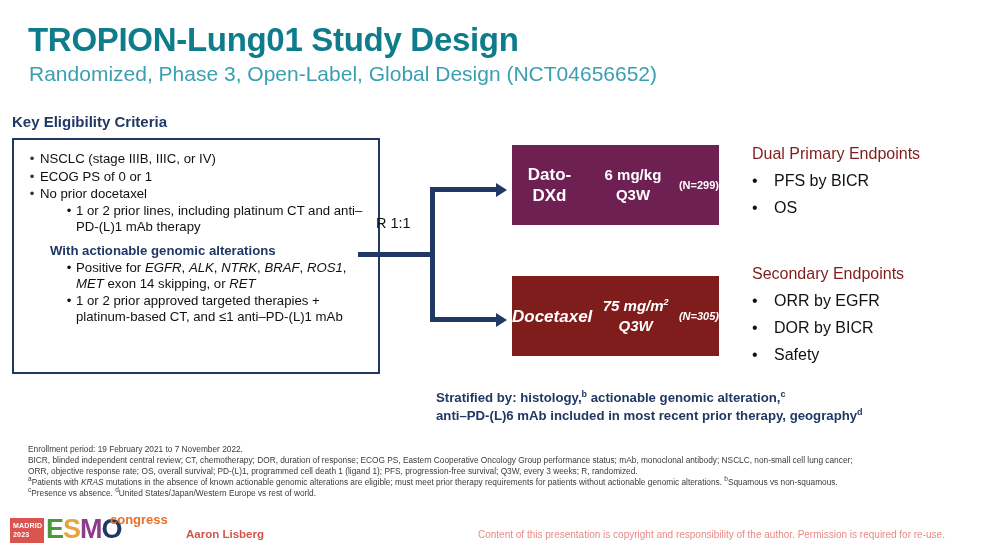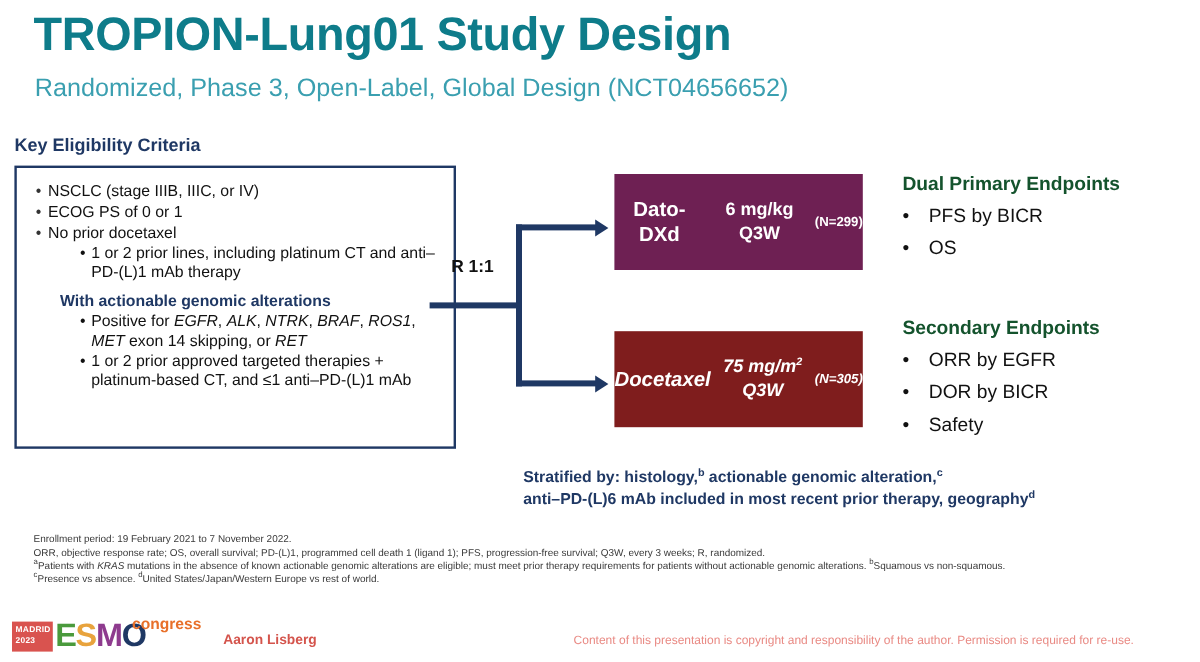--- a/index.html
+++ b/index.html
@@ -8,22 +8,22 @@
     width: 1000px; height: 552px;
     font-family: "Liberation Sans", sans-serif;
     color: #1b1b1b;
     position: relative;
     overflow: hidden;
   }
   .slide { position: relative; width: 1000px; height: 552px; }
 
   
   .title {
-    position: absolute; left: 28px; top: 8px;
-    font-size: 39px; font-weight: bold;
+    position: absolute; left: 28px; top: 21px;
+    font-size: 33px; font-weight: bold;
     color: #0e7c8a; letter-spacing: -0.3px;
     white-space: nowrap;
   }
   .subtitle {
     position: absolute; left: 29px; top: 62px;
     font-size: 21px; font-weight: normal;
     color: #3a9fb0; white-space: nowrap;
   }
 
   
@@ -50,21 +50,21 @@
     margin-left: 38px; color: #111;
   }
   .sub-item .bul { width: 14px; flex: none; text-align: center; }
   .sub-item .txt { flex: 1; }
   i.gene { font-style: italic; }
   sup { font-size: 9px; vertical-align: super; line-height: 0; }
 
   
   .rand-label {
     position: absolute; left: 376px; top: 215px;
-    font-size: 14.5px; color: #111; font-weight: bold;
+    font-size: 14.5px; color: #111; font-weight: normal;
   }
   .ln { position: absolute; background: #1f3864; }
   .arrowhead {
     position: absolute; width: 0; height: 0;
     border-top: 7px solid transparent;
     border-bottom: 7px solid transparent;
     border-left: 11px solid #1f3864;
   }
 
   
@@ -77,21 +77,21 @@
   }
   .arm-a { top: 145px; height: 80px; background: #6e2053; }
   .arm-b { top: 276px; height: 80px; background: #7f1d1d; font-style: italic; }
   .arm .nm { font-size: 17px; line-height: 21px; }
   .arm .ds { font-size: 15px; line-height: 20px; }
   .arm .n  { font-size: 11px; line-height: 20px; }
 
   
   .ep-head {
     position: absolute; font-size: 16px;
-    font-weight: bold; color: #14532d;
+    font-weight: normal; color: #7f1d1d;
   }
   .ep-list { position: absolute; }
   .ep-item {
     display: flex; font-size: 16px; line-height: 27px; color: #111;
   }
   .ep-item .bul { width: 22px; flex: none; }
 
   
   .strat {
     position: absolute; left: 436px; top: 389px;
@@ -233,20 +233,21 @@
     </div>
   </div>
 
   <div class="strat">
     <div><span>Stratified by: histology,</span><sup>b</sup><span> actionable genomic alteration,</span><sup>c</sup></div>
     <div class="l2"><span>anti–PD-(L)6 mAb included in most recent prior therapy, geography</span><sup>d</sup></div>
   </div>
 
   <div class="foot">
     <div>Enrollment period: 19 February 2021 to 7 November 2022.</div>
+    <div>BICR, blinded independent central review; CT, chemotherapy; DOR, duration of response; ECOG PS, Eastern Cooperative Oncology Group performance status; mAb, monoclonal antibody; NSCLC, non-small cell lung cancer;</div>
     <div>ORR, objective response rate; OS, overall survival; PD-(L)1, programmed cell death 1 (ligand 1); PFS, progression-free survival; Q3W, every 3 weeks; R, randomized.</div>
     <div><sup>a</sup><span>Patients with </span><i class="gene">KRAS</i><span> mutations in the absence of known actionable genomic alterations are eligible; must meet prior therapy requirements for patients without actionable genomic alterations. </span><sup>b</sup><span>Squamous vs non-squamous.</span></div>
     <div><sup>c</sup><span>Presence vs absence. </span><sup>d</sup><span>United States/Japan/Western Europe vs rest of world.</span></div>
   </div>
 
   <div class="logo">
     <div class="logo-madrid">
       <div>MADRID</div>
       <div>2023</div>
     </div>

